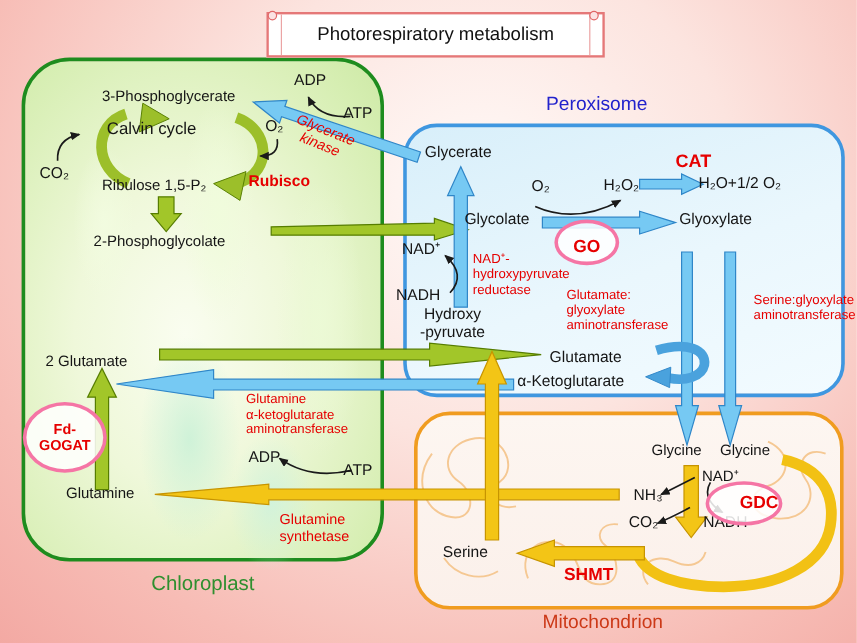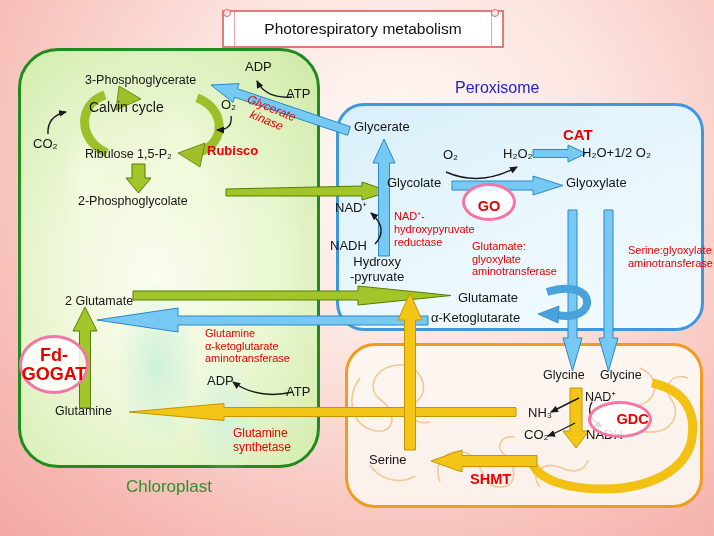--- a/index.html
+++ b/index.html
@@ -129,21 +129,21 @@
 
   <div class="lbl" style="left:70px;top:73px;margin-left:15px;">3-Phosphoglycerate</div>
   <div class="lbl" style="left:245px;top:60px;font-size:13px;">ADP</div>
   <div class="lbl" style="left:286px;top:87px;font-size:13px;">ATP</div>
   <div class="lbl" style="left:89px;top:100px;font-size:14px;">Calvin cycle</div>
   <div class="lbl" style="left:221px;top:98px;font-size:13px;">O₂</div>
   <div class="lbl" style="left:33px;top:137px;font-size:13px;">CO₂</div>
   <div class="lbl red b" style="left:207px;top:144px;font-size:13px;">Rubisco</div>
   <div class="lbl" style="left:85px;top:147px;">Ribulose 1,5-P₂</div>
   <div class="lbl" style="left:78px;top:194px;">2-Phosphoglycolate</div>
-  <div class="lbl" style="left:38px;top:294px;margin-left:27px;">2 Glutamate</div>
+  <div class="lbl" style="left:38px;top:294px;">2 Glutamate</div>
   <div class="lbl red" style="left:205px;top:327px;font-size:11px;line-height:1.14;">Glutamine
 α-ketoglutarate
 aminotransferase</div>
   <div class="lbl" style="left:207px;top:374px;font-size:13px;">ADP</div>
   <div class="lbl" style="left:286px;top:385px;font-size:13px;">ATP</div>
   <div class="lbl" style="left:55px;top:404px;">Glutamine</div>
   <div class="lbl red" style="left:233px;top:426px;font-size:12px;line-height:1.18;">Glutamine
 synthetase</div>
   <div class="lbl red it ctr" style="left:250px;top:93px;font-size:12px;transform:rotate(22deg);transform-origin:left top;">Glycerate
 kinase</div>
@@ -173,25 +173,26 @@
   <div class="lbl" style="left:431px;top:311px;font-size:13px;">α-Ketoglutarate</div>
 
   <div class="lbl" style="left:543px;top:368px;">Glycine</div>
   <div class="lbl" style="left:600px;top:368px;">Glycine</div>
   <div class="lbl" style="left:585px;top:390px;">NAD⁺</div>
   <div class="lbl" style="left:528px;top:406px;font-size:13px;">NH₃</div>
   <div class="lbl" style="left:524px;top:428px;font-size:13px;">CO₂</div>
   <div class="lbl" style="left:586px;top:428px;font-size:13px;">NADH</div>
   <div class="lbl" style="left:369px;top:453px;font-size:13px;">Serine</div>
   <div class="lbl red b" style="left:470px;top:471px;font-size:14.5px;">SHMT</div>
+  <div class="lbl cap" style="left:452px;top:510px;color:#cc3918;">Mitochondrion</div>
 
   <div class="oval" style="left:462px;top:183px;width:48px;height:32px;">
     <span class="red b" style="font-size:14.5px;margin-top:10px;">GO</span>
   </div>
   <div class="oval" style="left:19px;top:335px;width:64px;height:53px;">
-    <span class="red b" style="font-size:18px;white-space:pre-line;">Fd-
+    <span class="red b" style="font-size:12px;white-space:pre-line;">Fd-
 GOGAT</span>
   </div>
   <div class="oval" style="left:588px;top:401px;width:58px;height:31px;">
     <span class="red b" style="font-size:14.5px;margin-left:25px;">GDC</span>
   </div>
 
 </div>
 
 </body></html>

